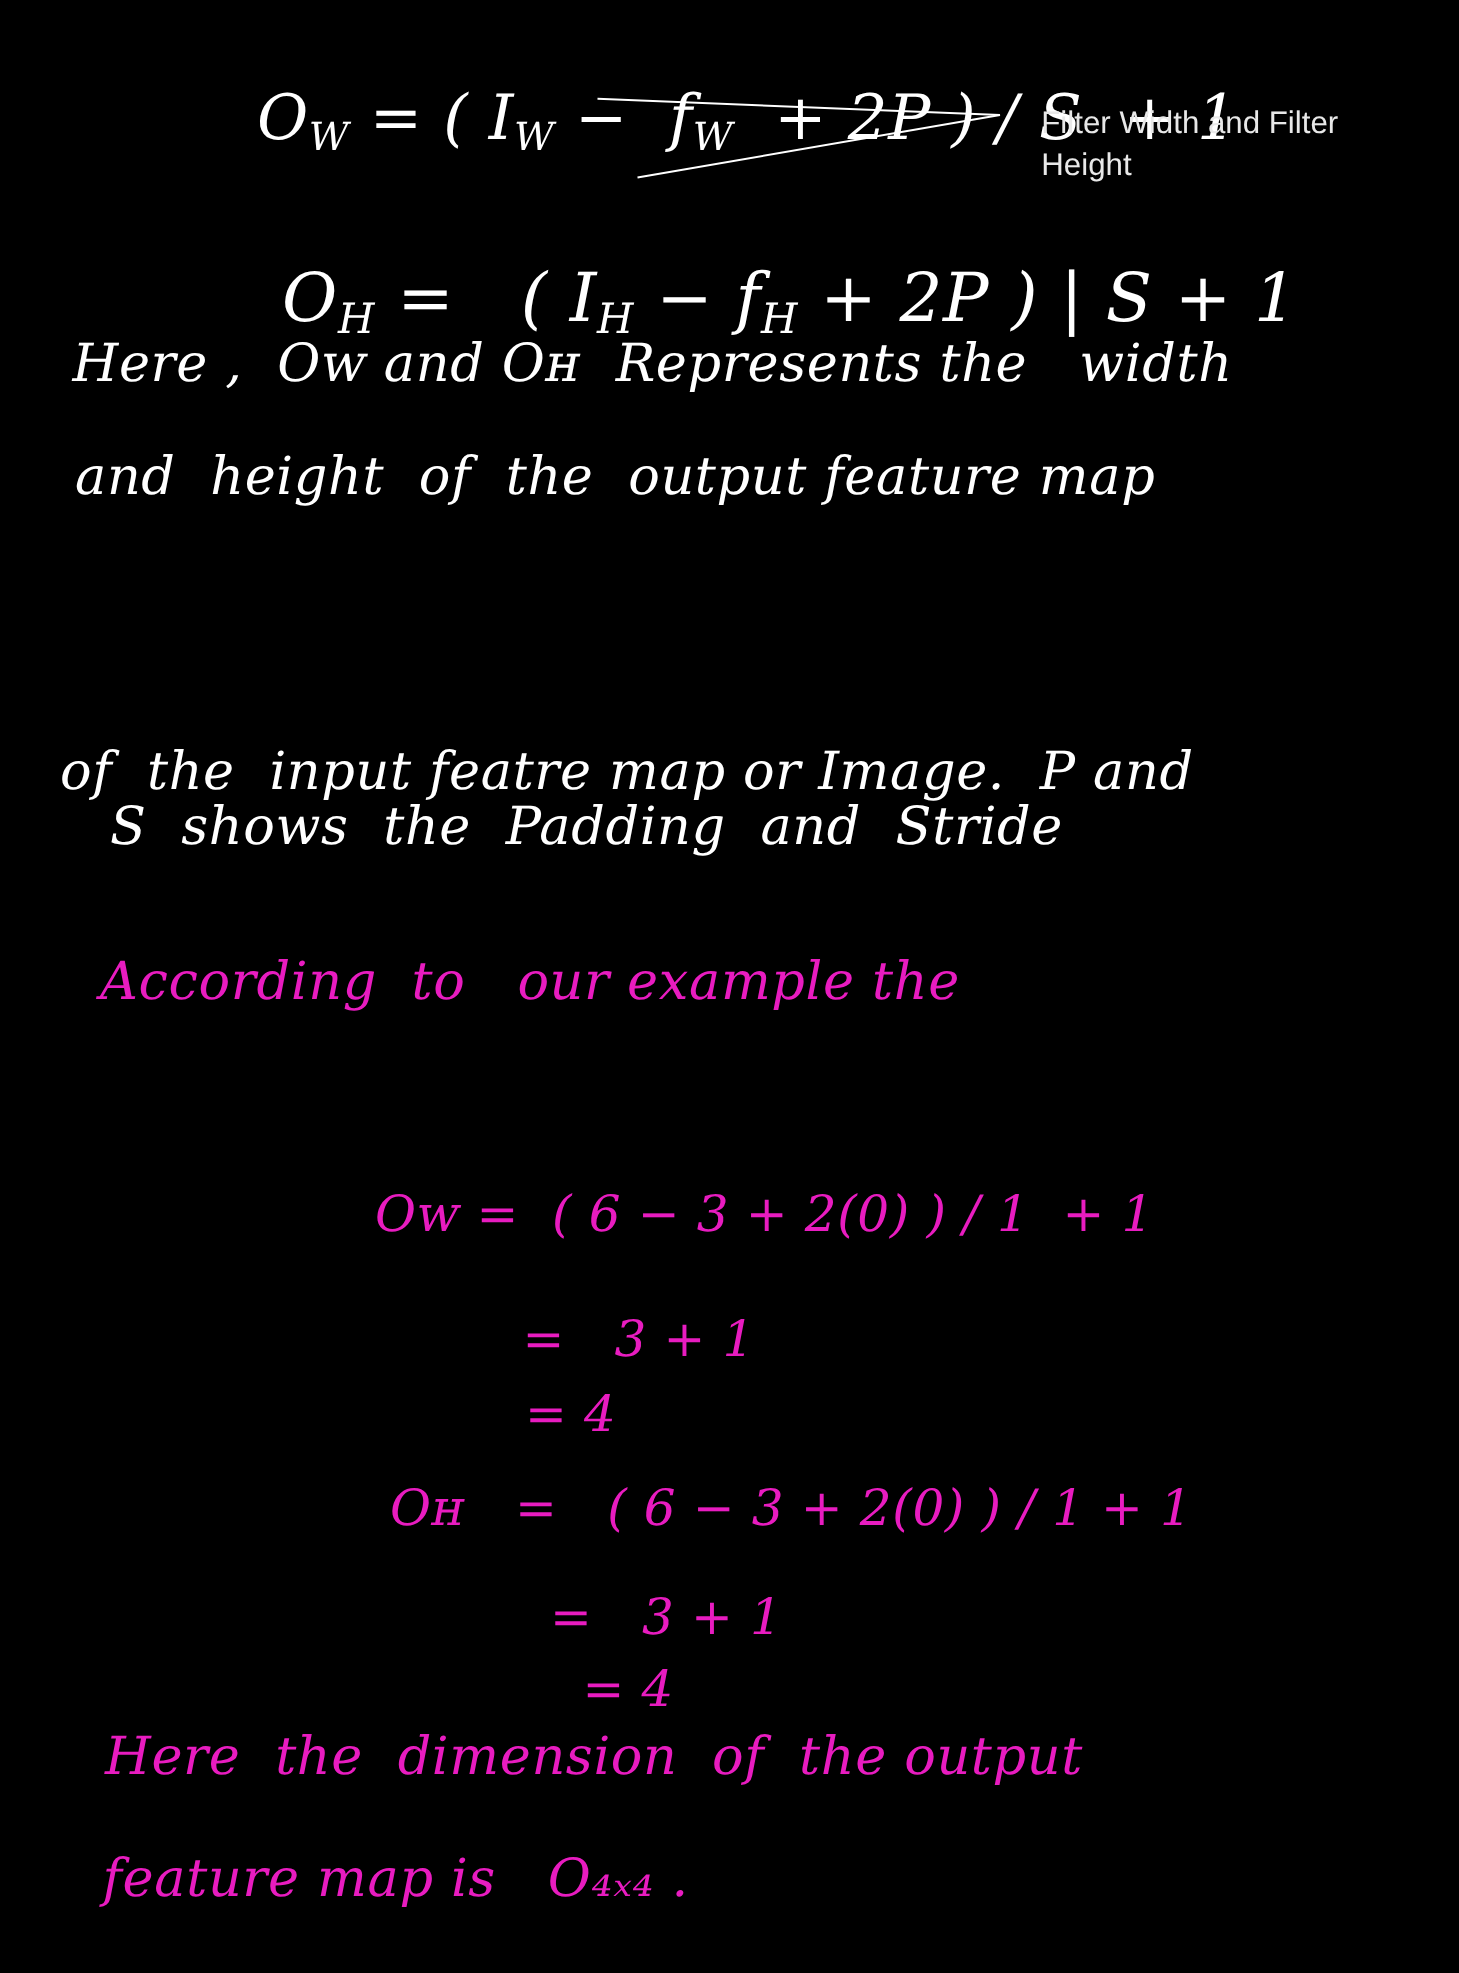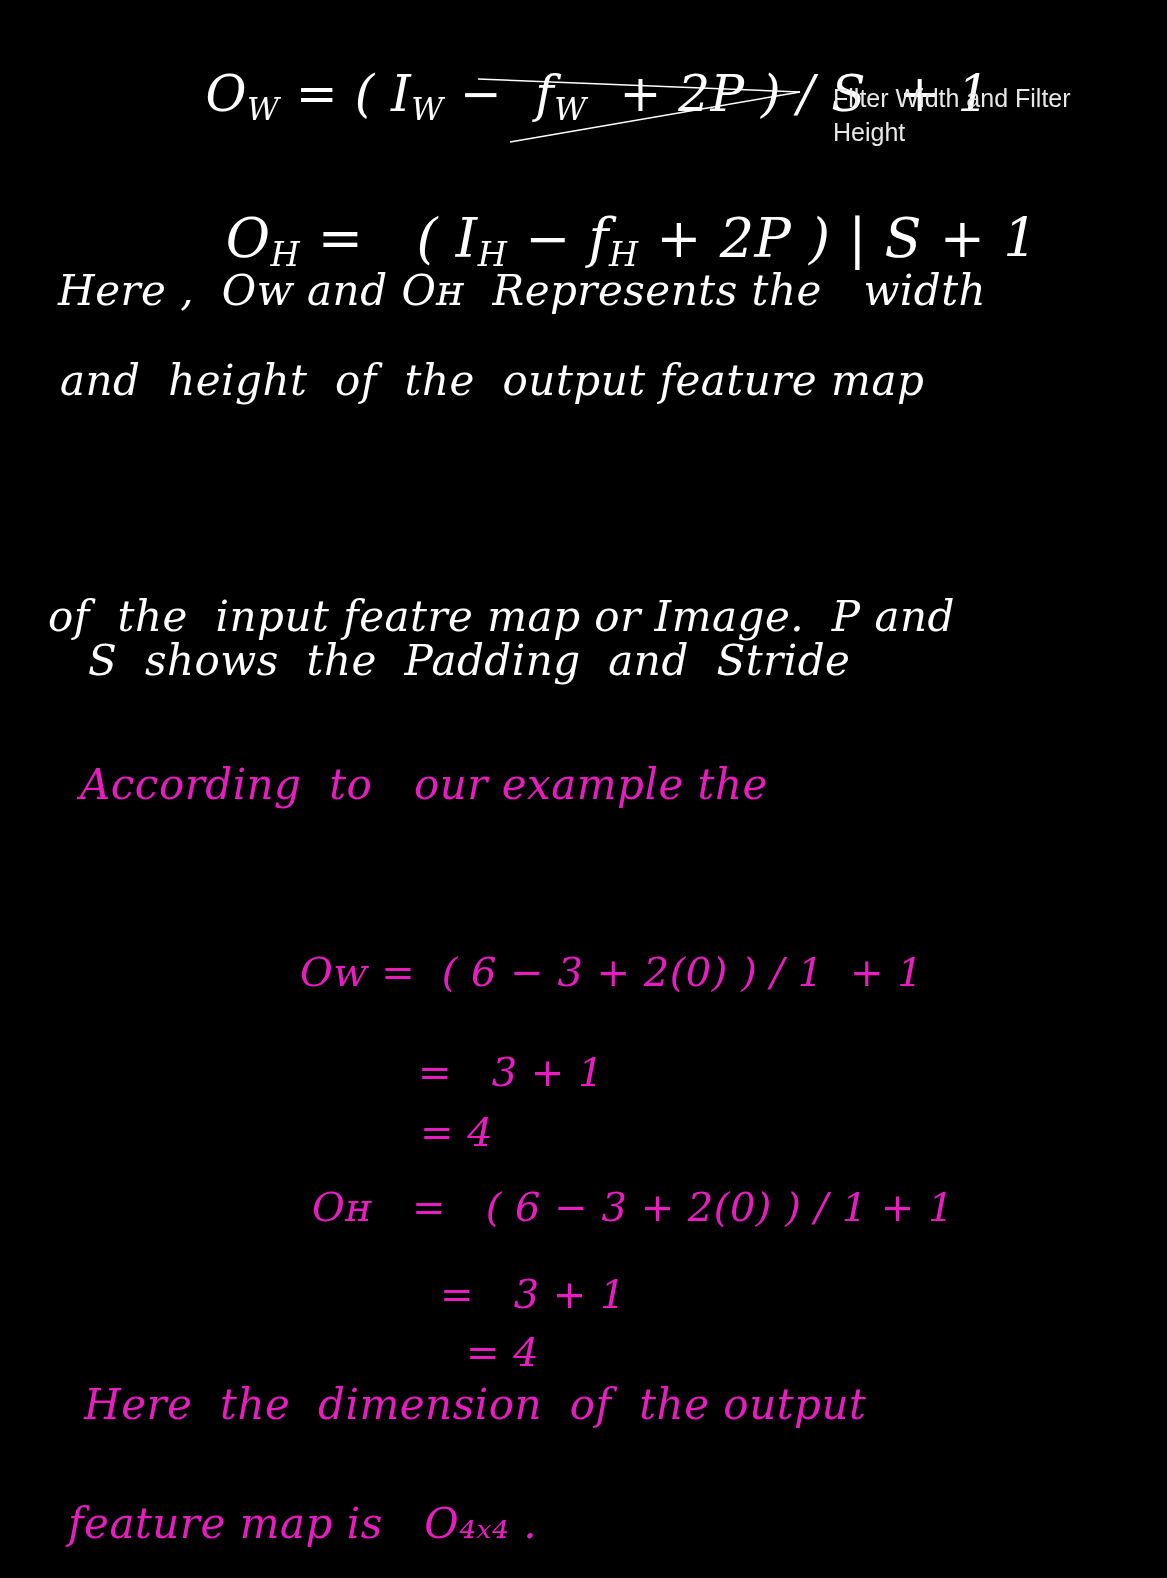--- a/index.html
+++ b/index.html
@@ -109,15 +109,15 @@
 
   <div class="hw hand mag-eq magenta" style="left:300px; top:950px;">Oᴡ =  ( 6 − 3 + 2(0) ) / 1  + 1</div>
   <div class="hw hand mag-eq magenta" style="left:418px; top:1050px;">=   3 + 1</div>
   <div class="hw hand mag-eq magenta" style="left:420px; top:1110px;">= 4</div>
 
   <div class="hw hand mag-eq magenta" style="left:312px; top:1185px;">Oʜ   =   ( 6 − 3 + 2(0) ) / 1 + 1</div>
   <div class="hw hand mag-eq magenta" style="left:440px; top:1272px;">=   3 + 1</div>
   <div class="hw hand mag-eq magenta" style="left:466px; top:1330px;">= 4</div>
 
   <div class="hw hand mag-line magenta" style="left:84px; top:1382px;">Here  the  dimension  of  the output</div>
-  <div class="hw hand mag-line magenta" style="left:68px; top:1480px;margin-top:21px;">feature map is   O₄ₓ₄ .</div>
+  <div class="hw hand mag-line magenta" style="left:82px; top:1480px;">feature map is   O₄ₓ₄ .</div>
 
 </div>
 
 </body></html>

